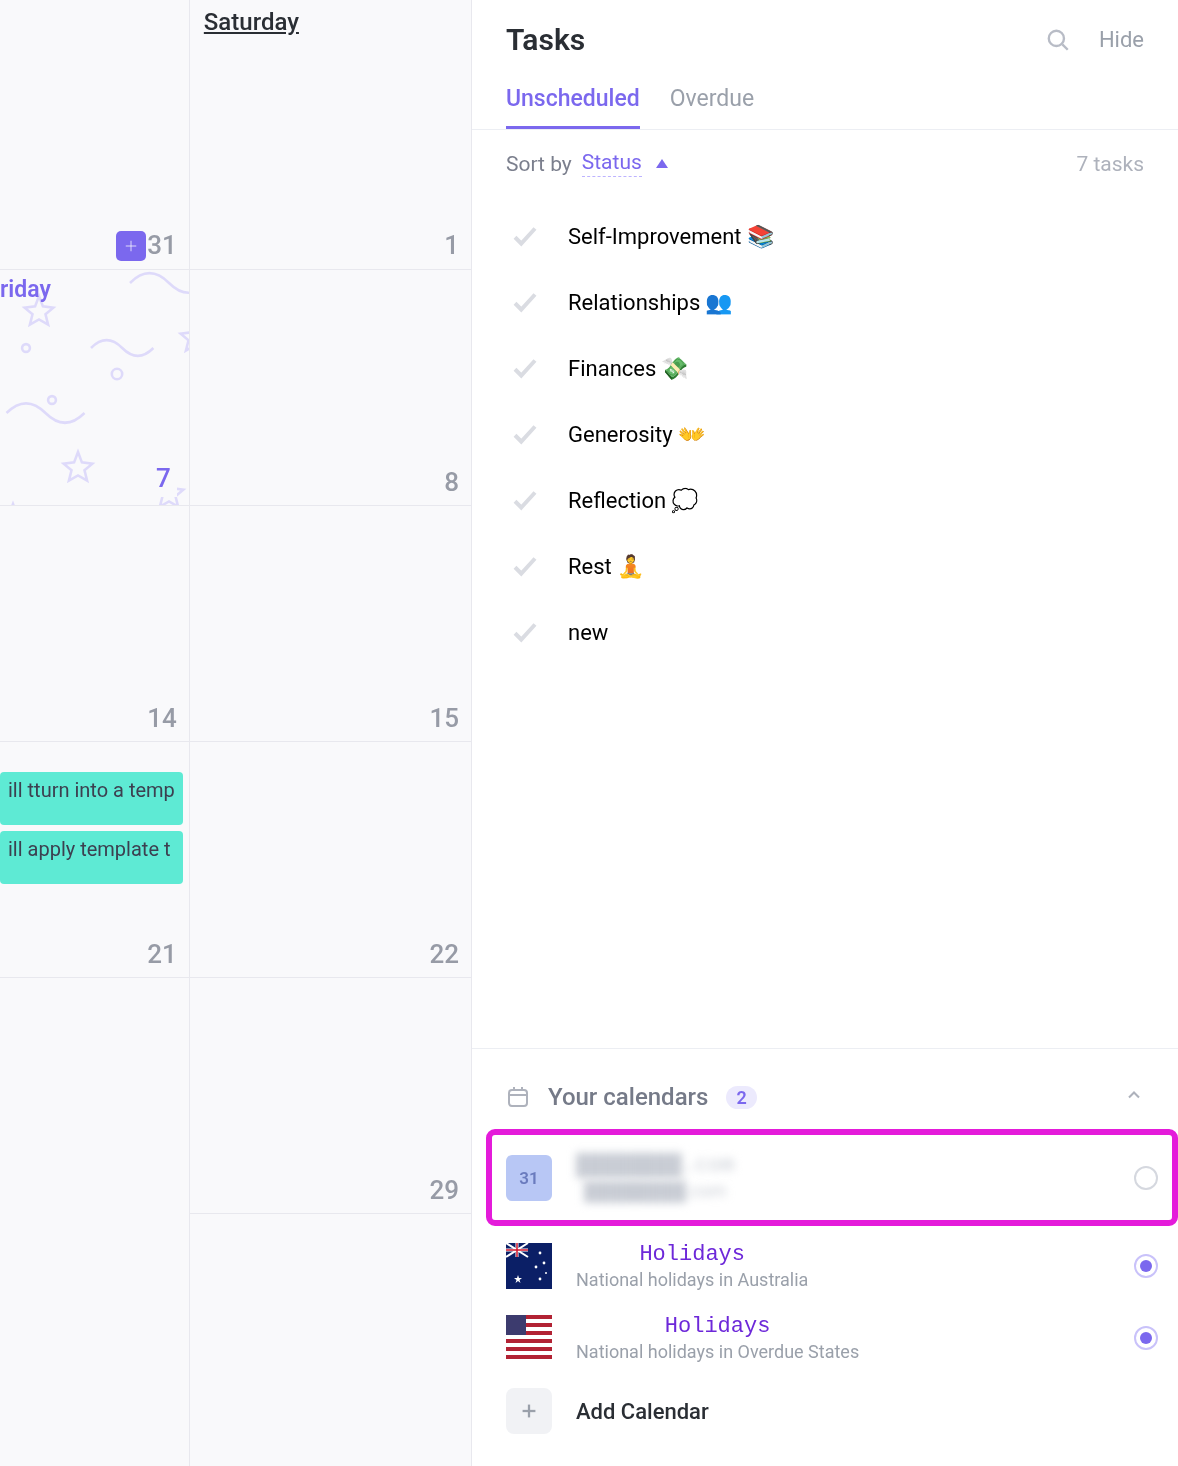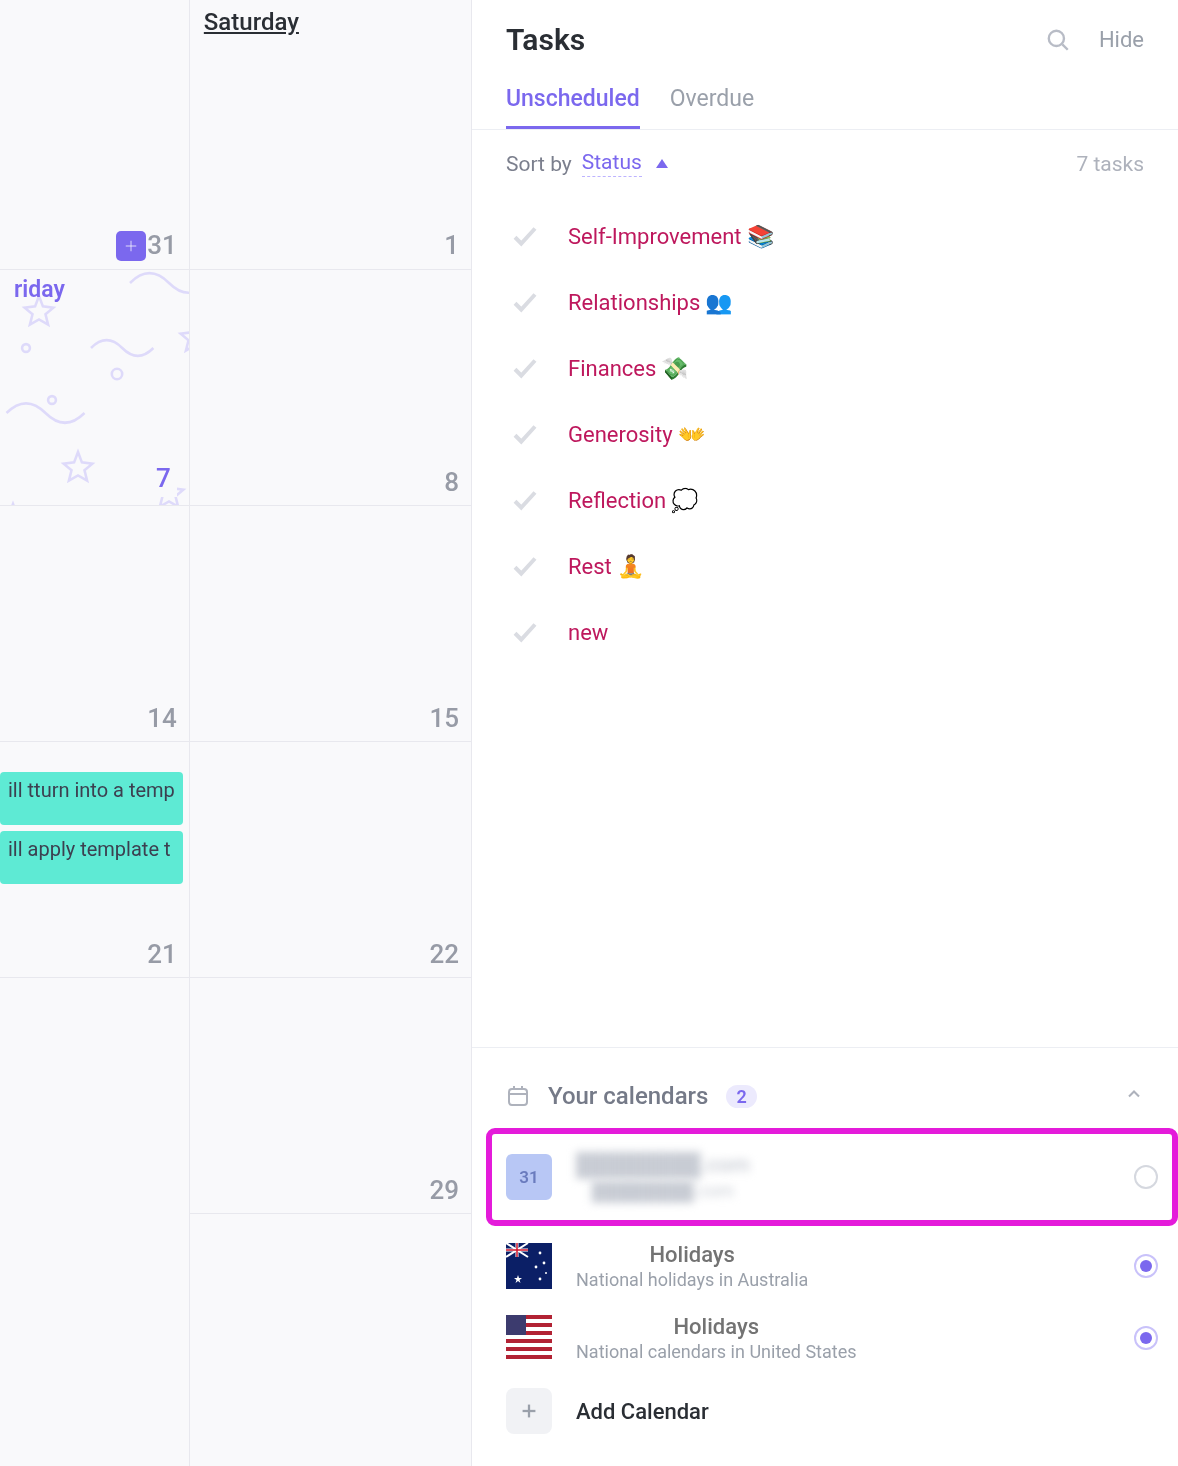--- a/index.html
+++ b/index.html
@@ -70,21 +70,21 @@
   .cell .date-num { bottom: 8px; }
   
   .festive {
     background-image:
       radial-gradient(circle at 20px 40px, transparent 8px, transparent 9px),
       radial-gradient(circle at 100px 120px, transparent 8px, transparent 9px);
     overflow: hidden;
   }
   .festive-label {
     position: absolute;
-    left: 14px;
+    left: 0;
     top: 6px;
     font-size: 23px;
     font-weight: 600;
     color: #7b68ee;
   }
   .festive-bg {
     position: absolute;
     inset: 0;
     overflow: hidden;
     opacity: 0.55;
@@ -170,21 +170,21 @@
   .task-count { color: #aeb2bc; }
 
   .task-list { padding: 6px 20px 0 38px; }
   .task-item {
     display: flex;
     align-items: center;
     gap: 28px;
     padding: 18px 0;
   }
   .check-icon { width: 30px; height: 30px; stroke: #dadce2; stroke-width: 3.2; fill: none; }
-  .task-label { font-size: 22px; color: #be185d; }
+  .task-label { font-size: 22px; color: #000000; }
 
   
   .cal-section {
     margin-top: auto;
     border-top: 1px solid #eceef3;
     padding-top: 34px;
     text-align: center;
   }
   .cal-header {
     display: flex;
@@ -243,21 +243,21 @@
     background: linear-gradient(#0b1f66, #0b1f66);
     position: relative;
     display: block;
   }
   .cal-thumb.flag-us {
     background: repeating-linear-gradient(#B22234 0 4px, #fff 4px 8px);
     position: relative;
     display: block;
   }
   .cal-text { display: flex; flex-direction: column; gap: 2px; }
-  .cal-name { font-size: 22px; font-weight: 500; color: #737373; }
+  .cal-name { font-size: 22px; font-weight: 500; color: #6d28d9; font-family: Liberation Mono, monospace; }
   .cal-sub  { font-size: 18px; color: #9aa0aa; }
   .cal-name.blur, .cal-sub.blur { filter: blur(4px); color: #c8ccd4; }
   .radio {
     margin-left: auto;
     width: 24px; height: 24px;
     border: 2px solid #c9c2fa;
     border-radius: 50%;
     display: flex; align-items: center; justify-content: center;
   }
   .radio.on::after {
@@ -490,21 +490,21 @@
                 <rect y="16" width="46" height="4"></rect>
                 <rect y="24" width="46" height="4"></rect>
                 <rect y="32" width="46" height="4"></rect>
                 <rect y="40" width="46" height="4"></rect>
               </g>
               <rect width="20" height="20" fill="#3c3b6e"></rect>
             </svg>
         </div>
         <div class="cal-text">
           <span class="cal-name">Holidays</span>
-          <span class="cal-sub">National calendars in United States</span>
+          <span class="cal-sub">National holidays in Overdue States</span>
         </div>
         <span class="radio on"></span>
       </div>
 
       <div class="add-cal">
         <div class="plus-box">
           <svg viewBox="0 0 24 24" width="22" height="22">
               <line x1="12" y1="5" x2="12" y2="19"></line>
               <line x1="5" y1="12" x2="19" y2="12"></line>
             </svg>

